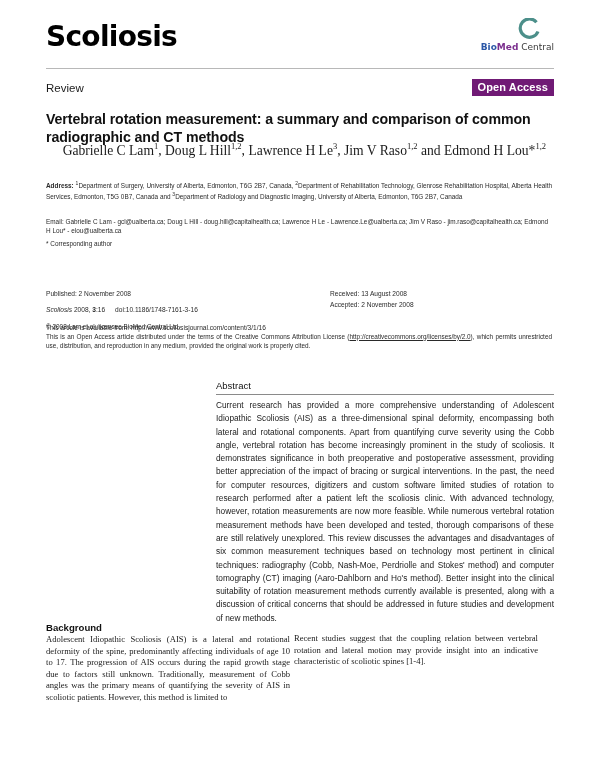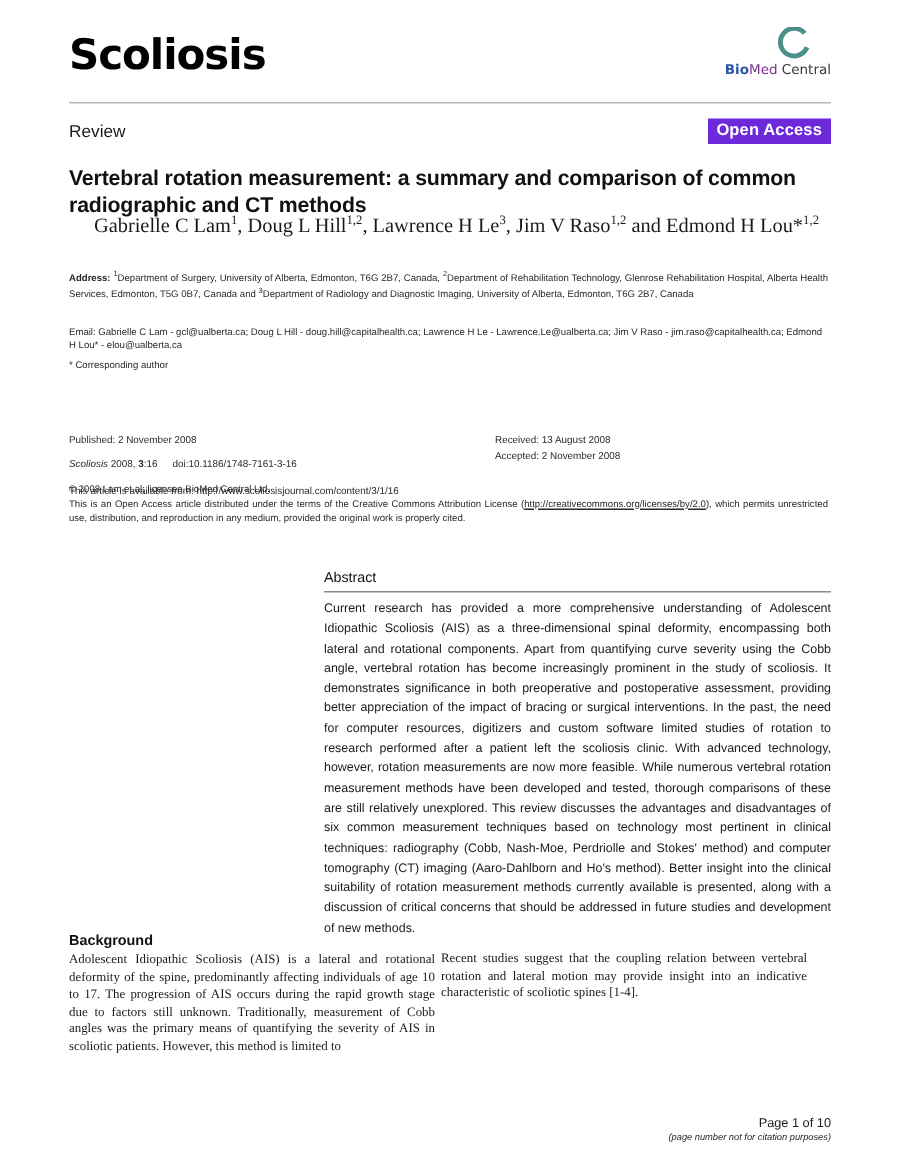--- a/index.html
+++ b/index.html
@@ -50,21 +50,21 @@
     margin-left: auto;
     margin-right: 12px;
   }
   .bmc-wordmark {
     font-family: "DejaVu Sans", sans-serif;
     font-size: 9px;
     line-height: 11px;
     white-space: nowrap;
   }
   .bmc-bio { font-weight: bold; color: #2b57a6; margin-top: 46px; }
-  .bmc-med { font-weight: normal; color: #7b2f8e; }
+  .bmc-med { font-weight: bold; color: #7b2f8e; }
   .bmc-central { color: #3a3a3a; font-weight: normal; }
   .rule-top {
     position: absolute;
     left: 46px;
     top: 68px;
     width: 508px;
     height: 1px;
     background: #b8b8b8;
   }
 
@@ -74,21 +74,21 @@
     left: 46px;
     top: 82px;
     font-family: "Liberation Sans", sans-serif;
     font-size: 11.5px;
     color: #1a1a1a;
   }
   .open-access {
     position: absolute;
     right: 46px;
     top: 79px;
-    background: #6d28d9;
+    background: #701a75;
     color: #ffffff;
     font-family: "Liberation Sans", sans-serif;
     font-weight: bold;
     font-size: 11px;
     padding: 2px 6px 3px 6px;
     letter-spacing: 0.1px;
   }
   .art-title {
     position: absolute;
     left: 46px;
@@ -324,18 +324,14 @@
     <div class="col">
       <div class="sec-head">Background</div>
       <p class="body-text">Adolescent Idiopathic Scoliosis (AIS) is a lateral and rotational deformity of the spine, predominantly affecting individuals of age 10 to 17. The progression of AIS occurs during the rapid growth stage due to factors still unknown. Traditionally, measurement of Cobb angles was the primary means of quantifying the severity of AIS in scoliotic patients. However, this method is limited to</p>
     </div>
     <div class="col">
       <div class="col-spacer"></div>
       <p class="body-text">Recent studies suggest that the coupling relation between vertebral rotation and lateral motion may provide insight into an indicative characteristic of scoliotic spines [1-4].</p>
     </div>
   </div>
 
-  <div class="footer">
-    <div class="page-num">Page 1 of 10</div>
-    <div class="page-note">(page number not for citation purposes)</div>
-  </div>
 
 </div>
 
 </body></html>

